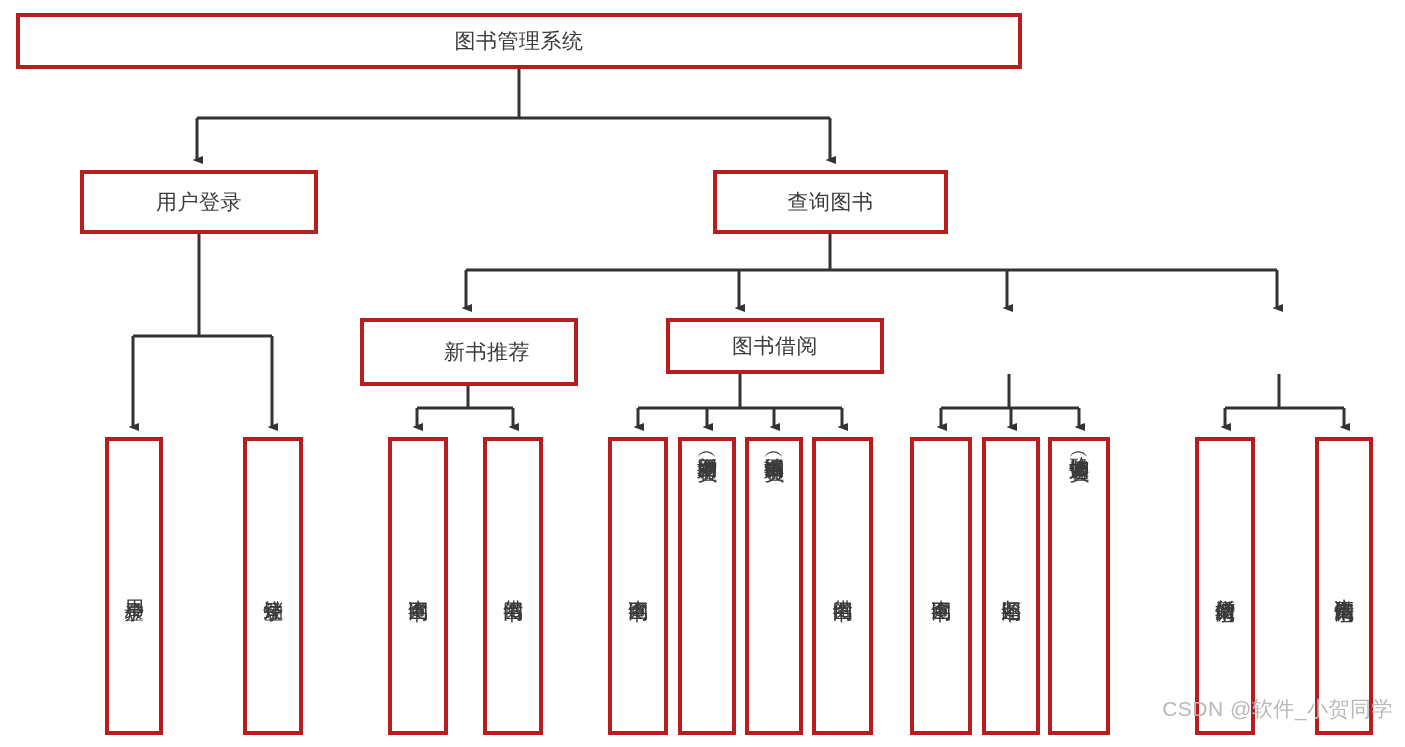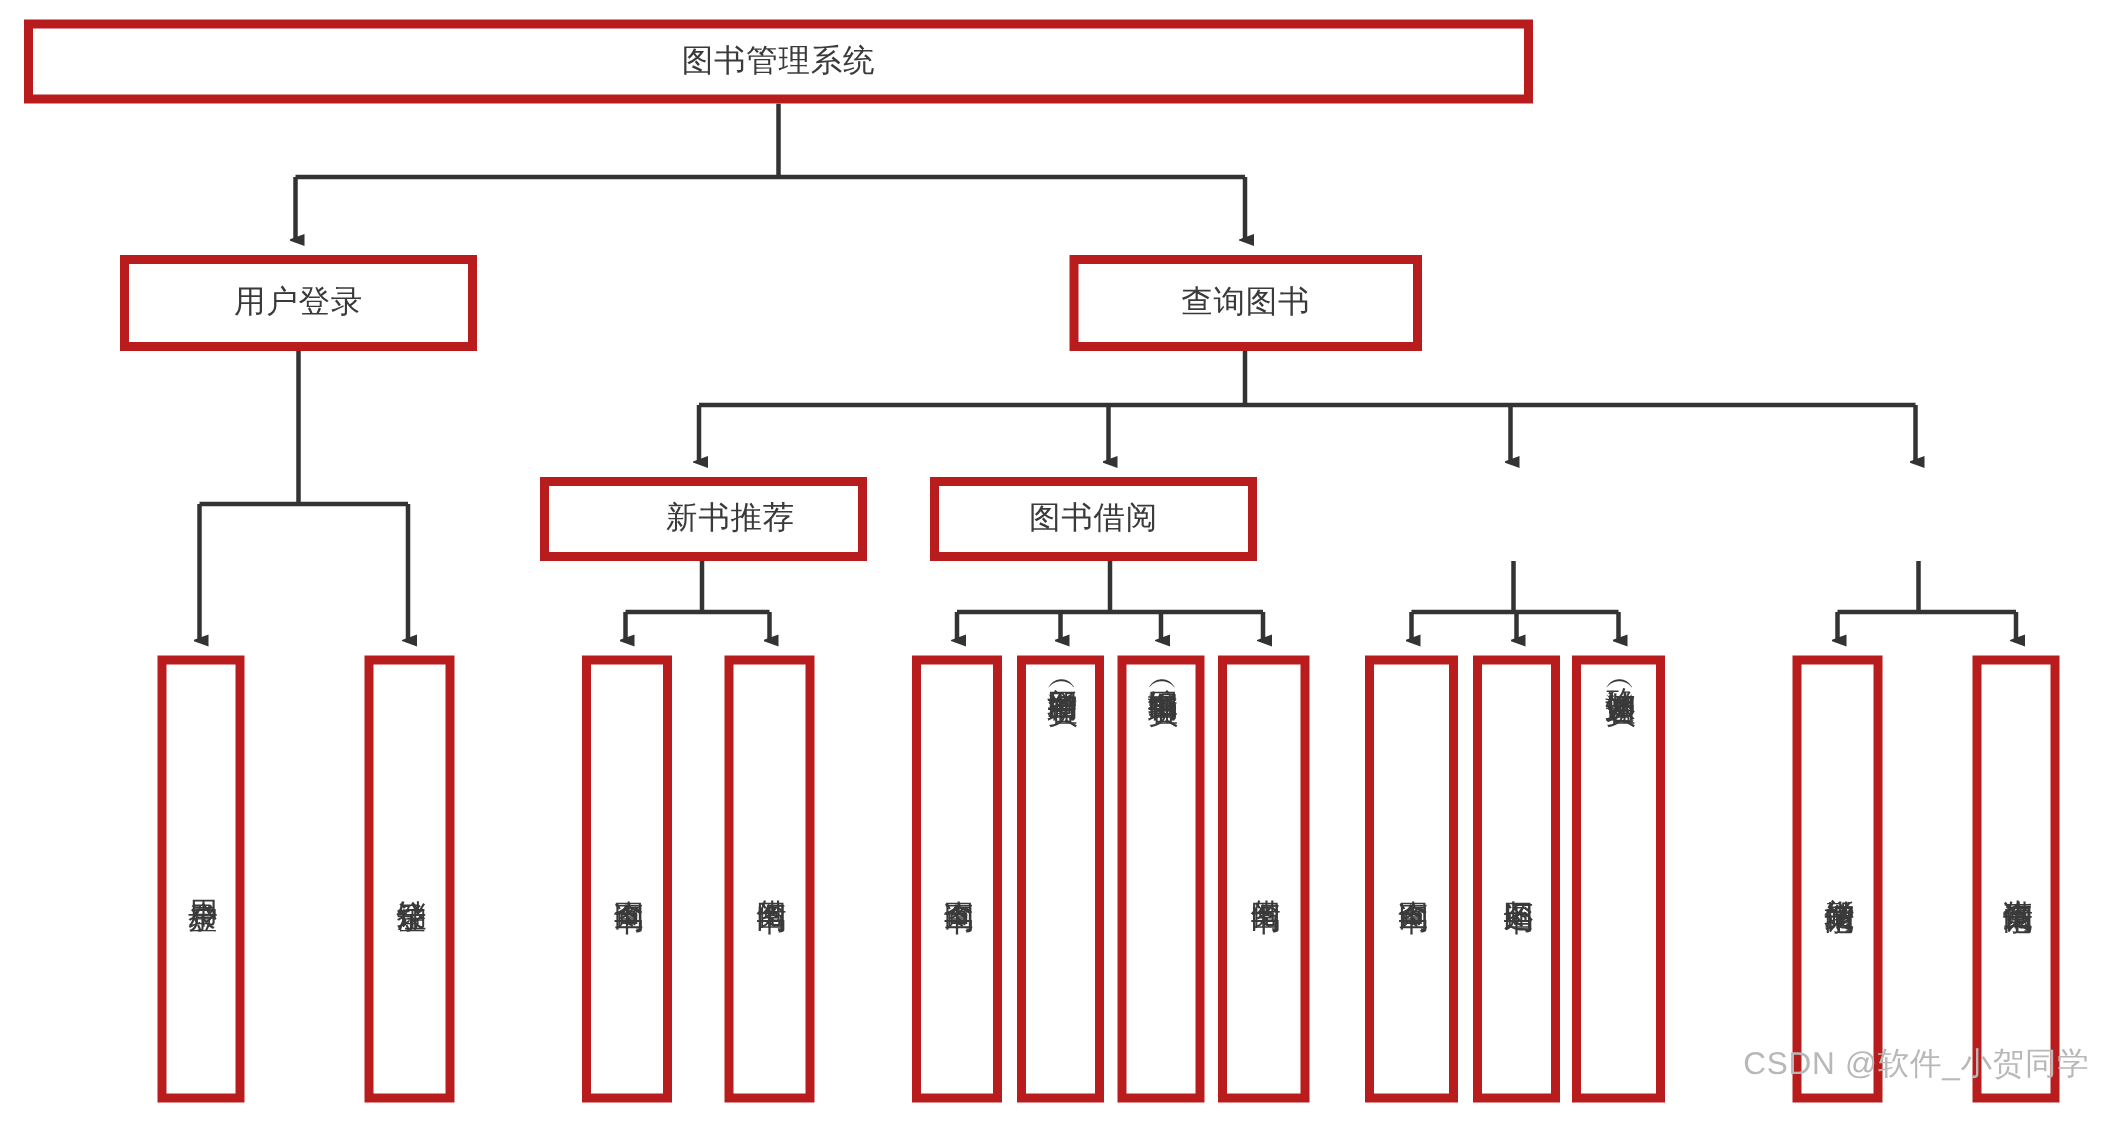--- a/index.html
+++ b/index.html
@@ -22,21 +22,21 @@
     left: 0;
     top: 0;
     width: 1405px;
     height: 747px;
     pointer-events: none;
   }
   .node {
     position: absolute;
     box-sizing: border-box;
     background: #ffffff;
-    border: 6px solid #b91c1c;
+    border: 4px solid #b91c1c;
     display: flex;
     align-items: center;
     justify-content: center;
     color: #3a3a3a;
   }
   .node .label {
     font-size: 21px;
     line-height: 1.15;
     letter-spacing: 0.5px;
     white-space: nowrap;
@@ -131,24 +131,24 @@
     <span class="label">图书管理系统</span>
   </div>
 
   <div class="node" style="left:80px; top:170px; width:238px; height:64px;">
     <span class="label">用户登录</span>
   </div>
   <div class="node" style="left:713px; top:170px; width:235px; height:64px;">
     <span class="label">查询图书</span>
   </div>
 
-  <div class="node" style="left:360px; top:318px; width:218px; height:56px;padding-left:36px;">
+  <div class="node" style="left:360px; top:318px; width:218px; height:68px;padding-left:36px;">
     <span class="label">新书推荐</span>
   </div>
-  <div class="node" style="left:620px; top:318px; width:218px; height:56px;">
+  <div class="node" style="left:666px; top:318px; width:218px; height:56px;">
     <span class="label">图书借阅</span>
   </div>
 
   <div class="node leaf centerv" style="left:105px; top:437px; width:58px; height:298px;">
     <span class="label">用户登录</span>
   </div>
   <div class="node leaf centerv" style="left:243px; top:437px; width:60px; height:298px;">
     <span class="label">注销登录</span>
   </div>
   <div class="node leaf centerv" style="left:388px; top:437px; width:60px; height:298px;">

